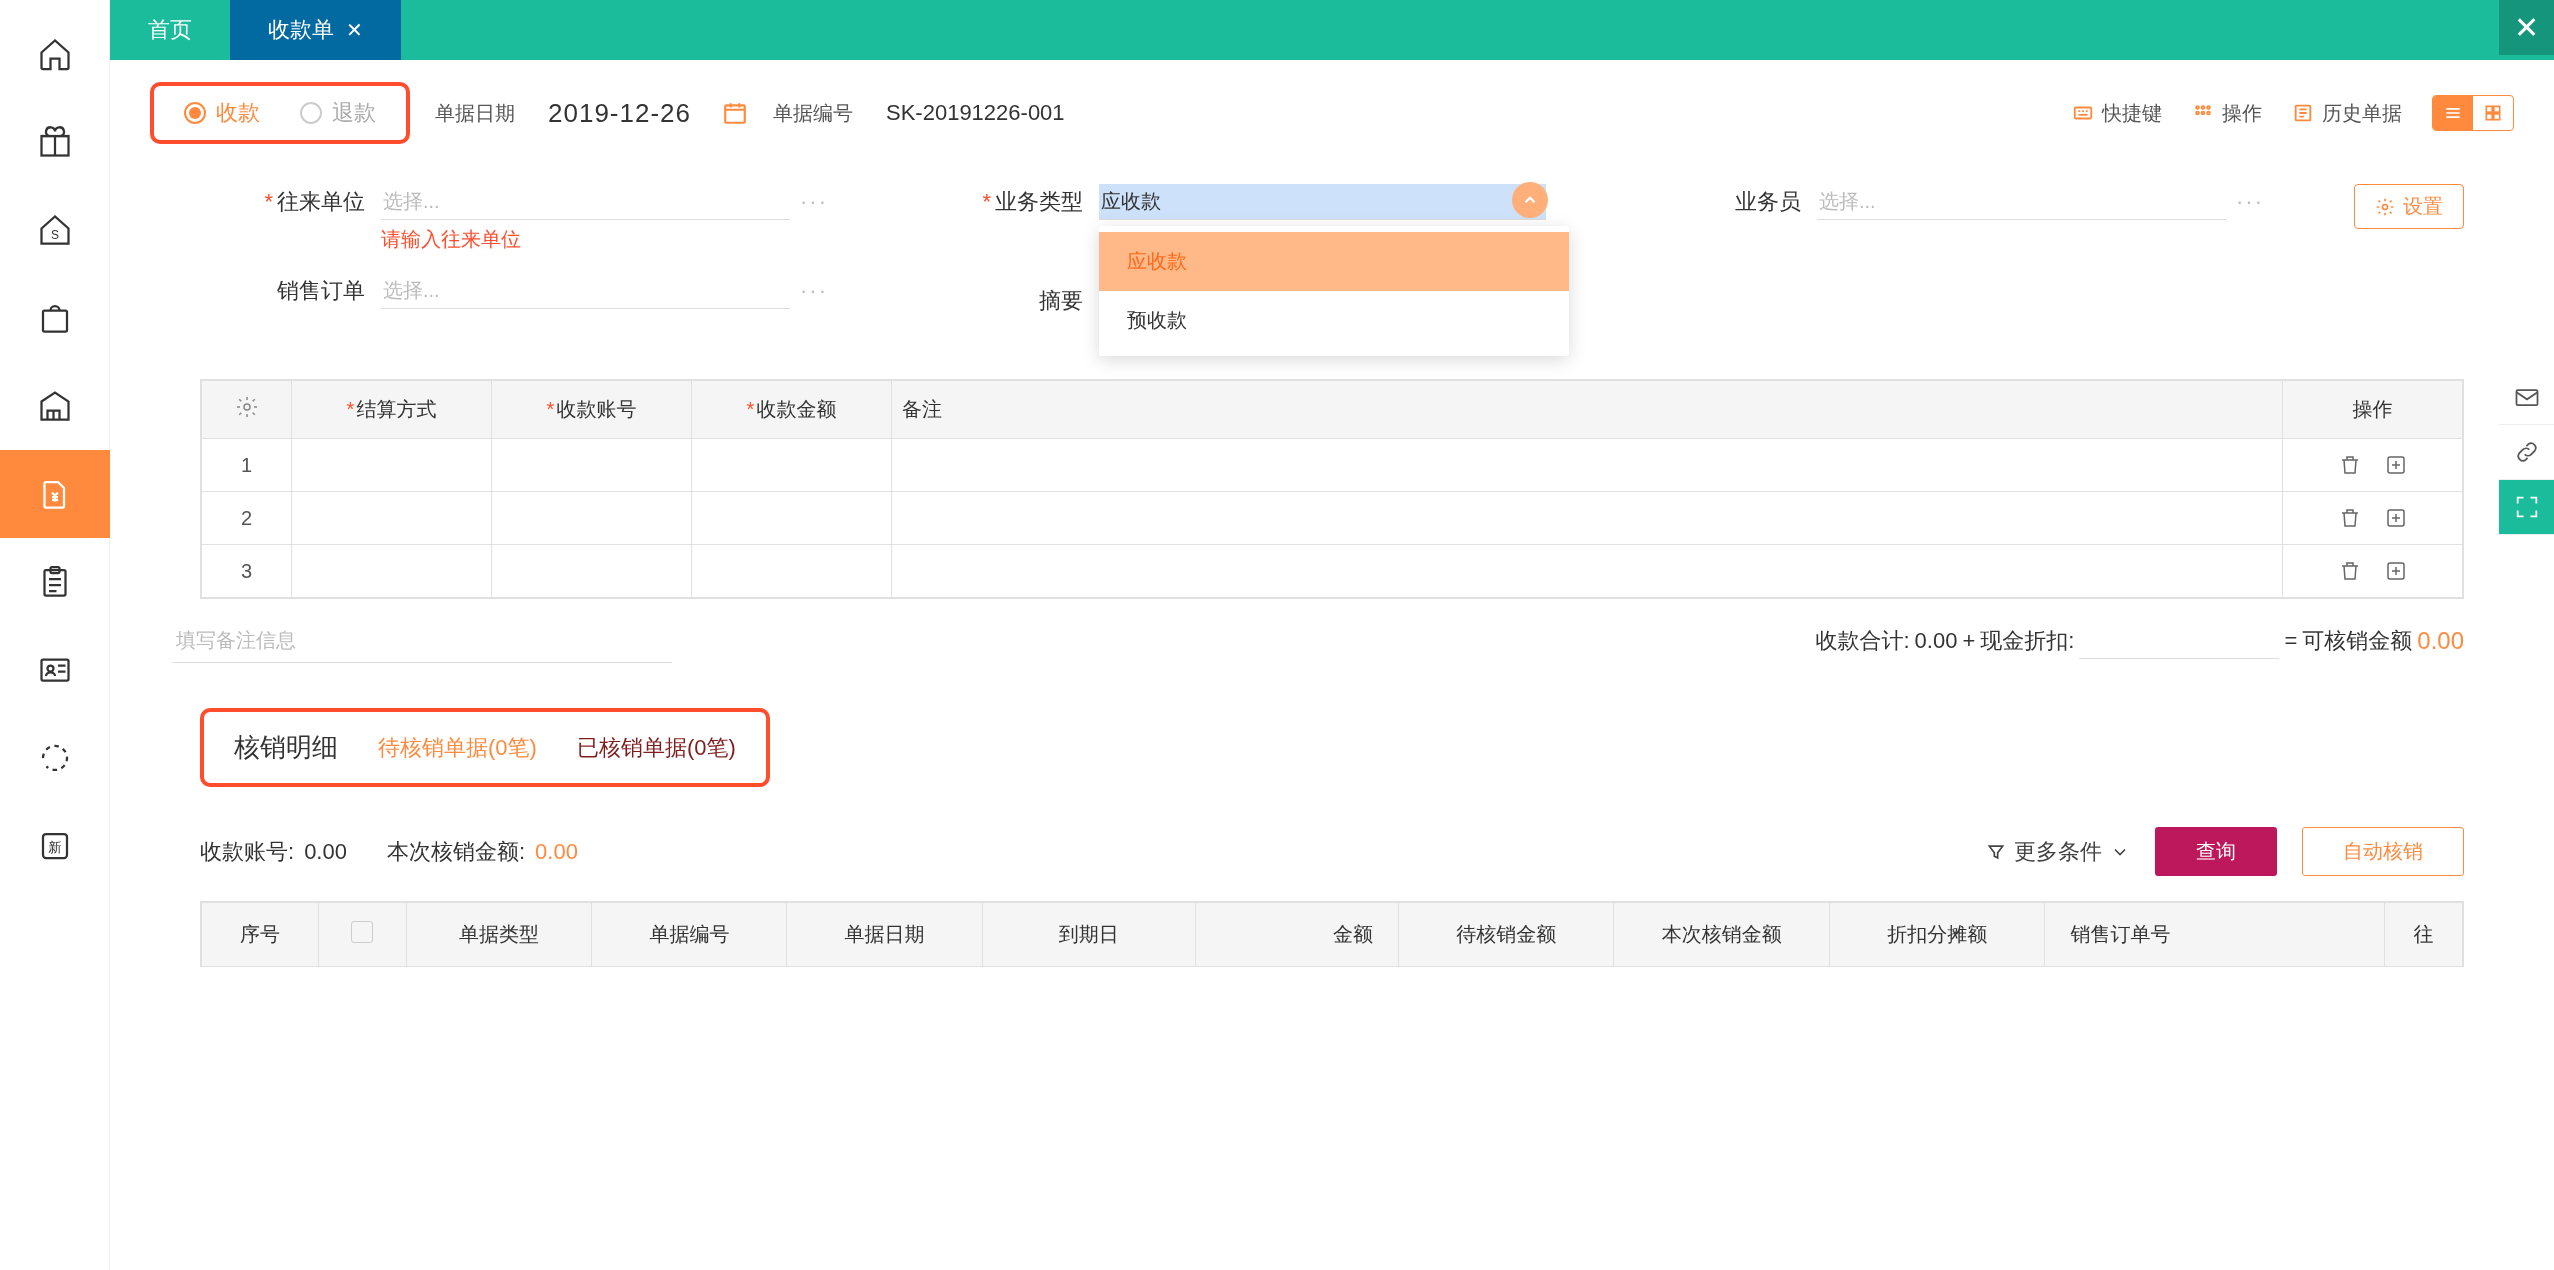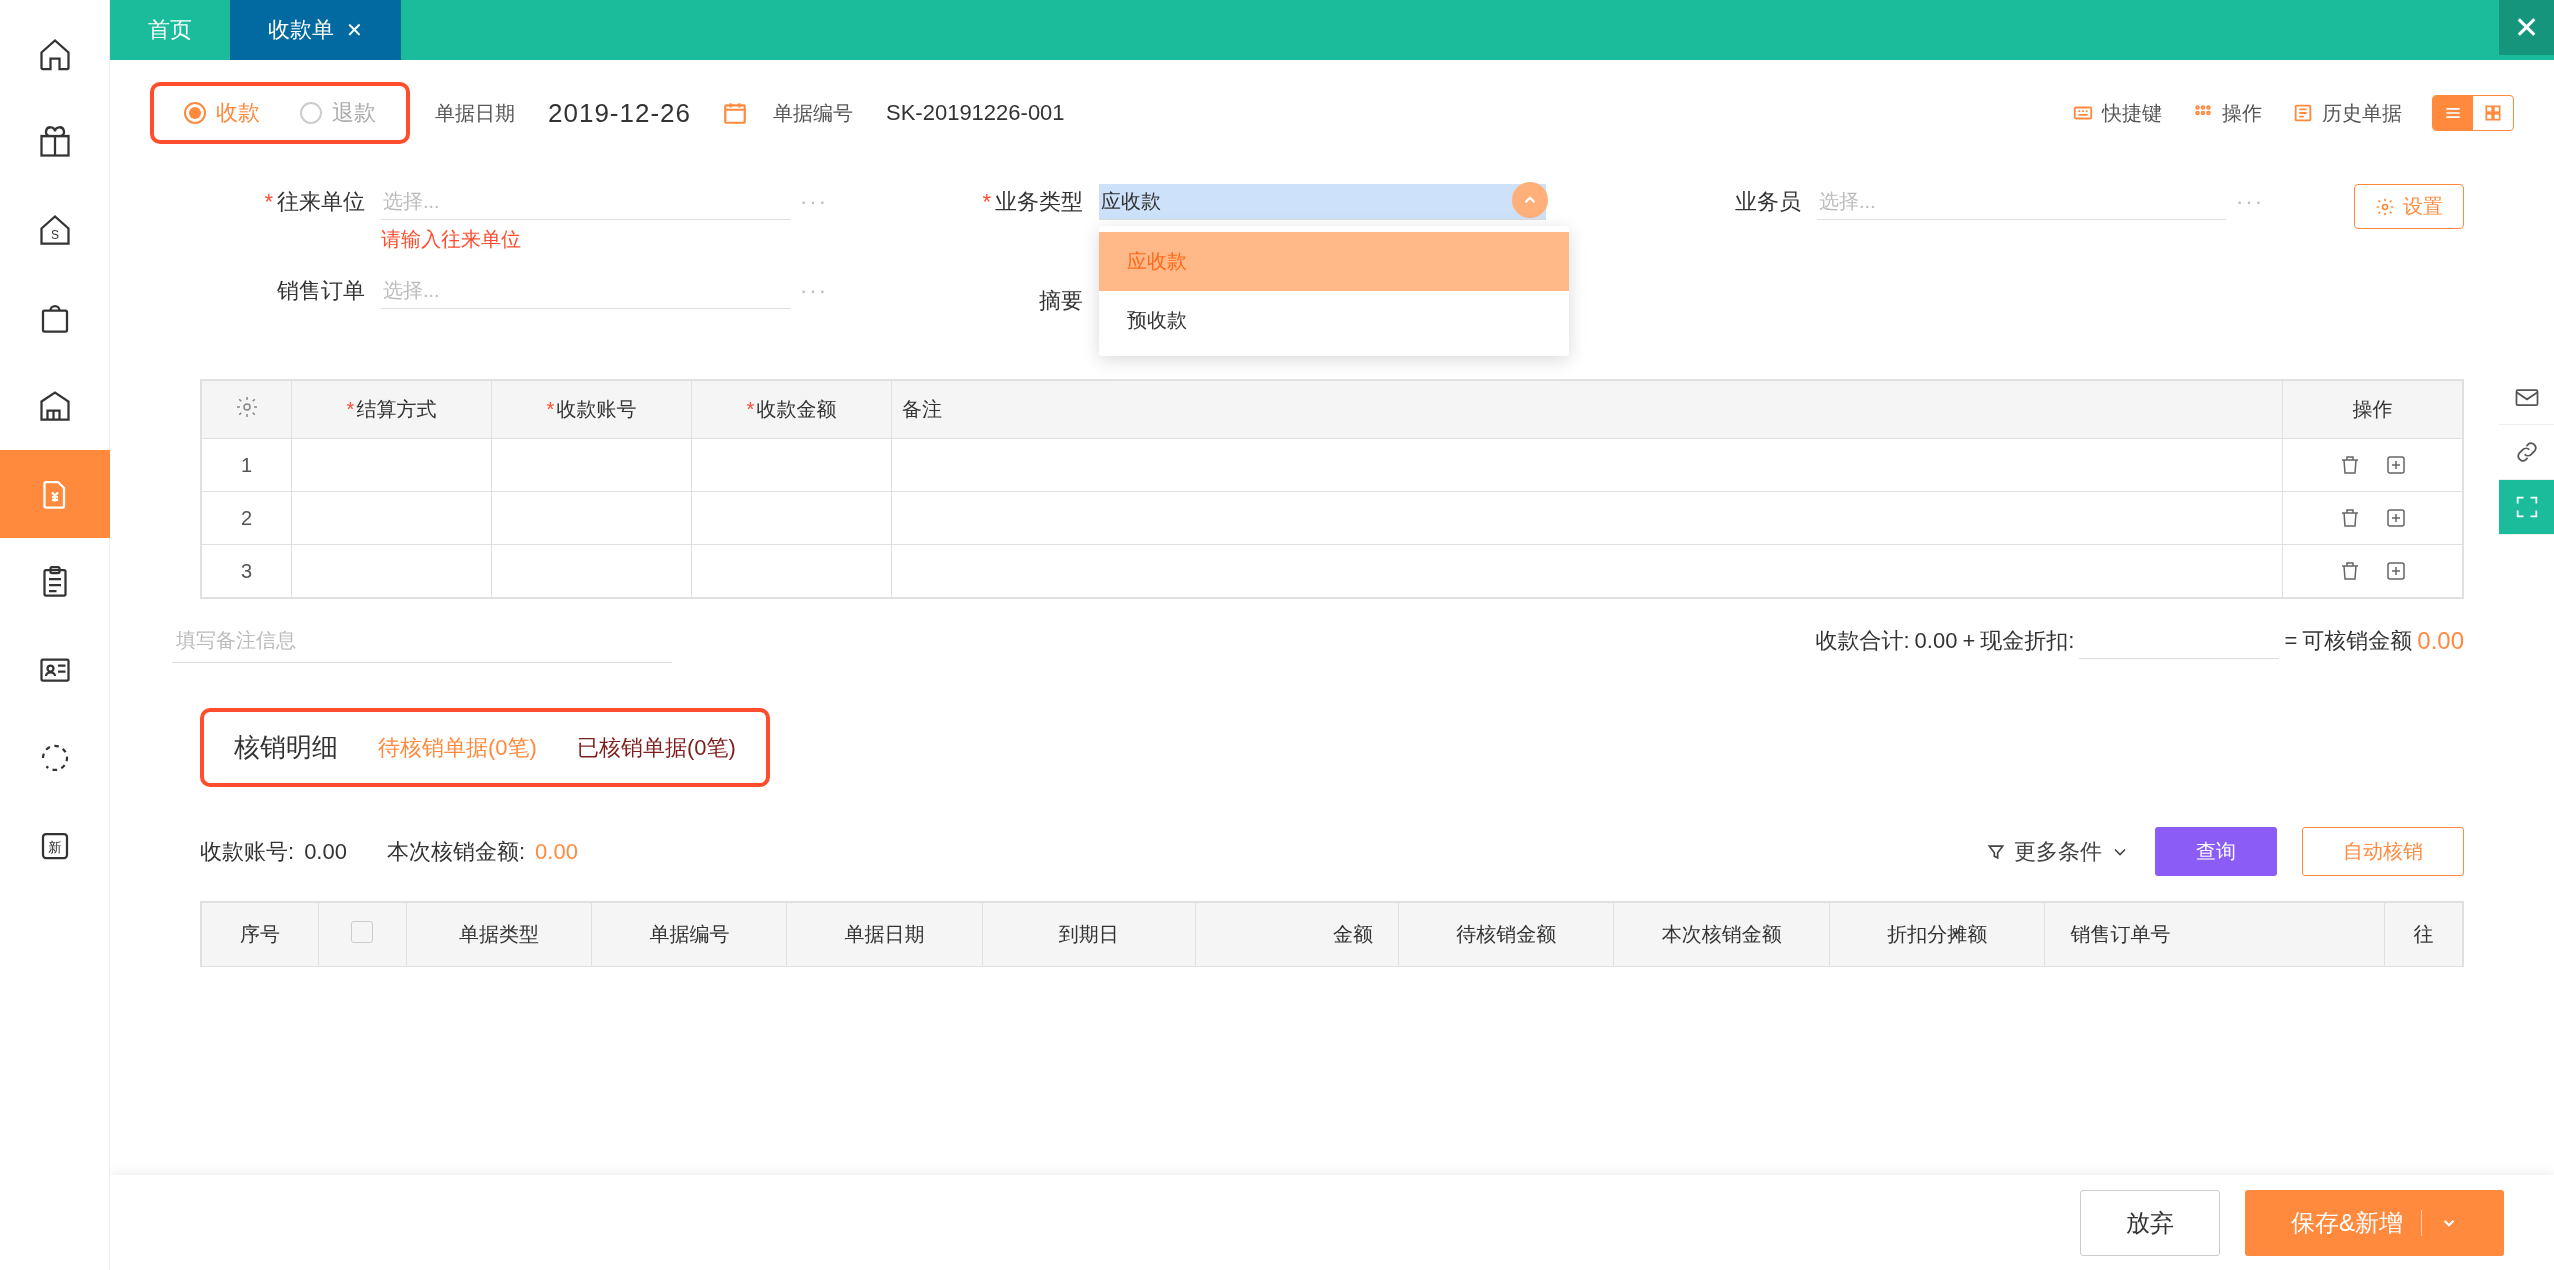--- a/index.html
+++ b/index.html
@@ -104,21 +104,21 @@
 .verif-tab.active { color: #ff8a3d; }
 .verif-tab.inactive { color: #7f1d1d; }
 
 .verif-toolbar { display: flex; align-items: center; margin-top: 40px; gap: 40px; font-size: 22px; }
 .verif-toolbar .amt { font-weight: 500; }
 .verif-toolbar .amt.orange { color: #ff8a3d; }
 .verif-toolbar-right { margin-left: auto; display: flex; align-items: center; gap: 25px; }
 .more-cond { display: flex; align-items: center; gap: 8px; color: #444; cursor: pointer; }
 .more-cond svg { width: 20px; height: 20px; stroke: #444; stroke-width: 2; fill: none; }
 .btn { padding: 10px 40px; border-radius: 3px; font-size: 20px; cursor: pointer; border: 1px solid transparent; }
-.btn.primary { background: #8b5cf6; color: #fff; }
+.btn.primary { background: #be185d; color: #fff; }
 .btn.outline { background: #fff; border-color: #ff8a3d; color: #ff8a3d; }
 
 .verif-table-container { margin-top: 25px; border: 1px solid #e0e0e0; border-bottom: none; overflow-x: auto; }
 .verif-table { border-collapse: collapse; min-width: 100%; }
 .verif-table th { background: #f5f5f5; font-weight: normal; font-size: 20px; padding: 18px 10px; border: 1px solid #e0e0e0; text-align: center; white-space: nowrap; }
 .checkbox-head { width: 22px; height: 22px; border: 1px solid #ccc; border-radius: 3px; display: inline-block; }
 
 
 .footer-bar { position: absolute; left: 0; right: 0; bottom: 0; height: 95px; background: #fff; box-shadow: 0 -2px 10px rgba(0,0,0,0.08); display: flex; align-items: center; justify-content: flex-end; gap: 25px; padding: 0 50px; z-index: 20; }
 .footer-bar .btn { font-size: 24px; padding: 16px 45px; }
@@ -519,26 +519,16 @@
               <th style="text-align:left;padding-left:25px;">销售订单号</th>
               <th>往</th>
             </tr>
           </thead>
         </table>
       </div>
     </div>
 
   </div>
 
-  <div class="footer-bar">
-    <button class="btn discard">放弃</button>
-    <button class="btn save">
-      <span>保存&amp;新增</span>
-      <span class="divider"></span>
-      <svg viewBox="0 0 24 24">
-            <path d="M6 9l6 6 6-6"></path>
-          </svg>
-    </button>
-  </div>
 
 </div>
 
 </div>
 
 </body></html>

